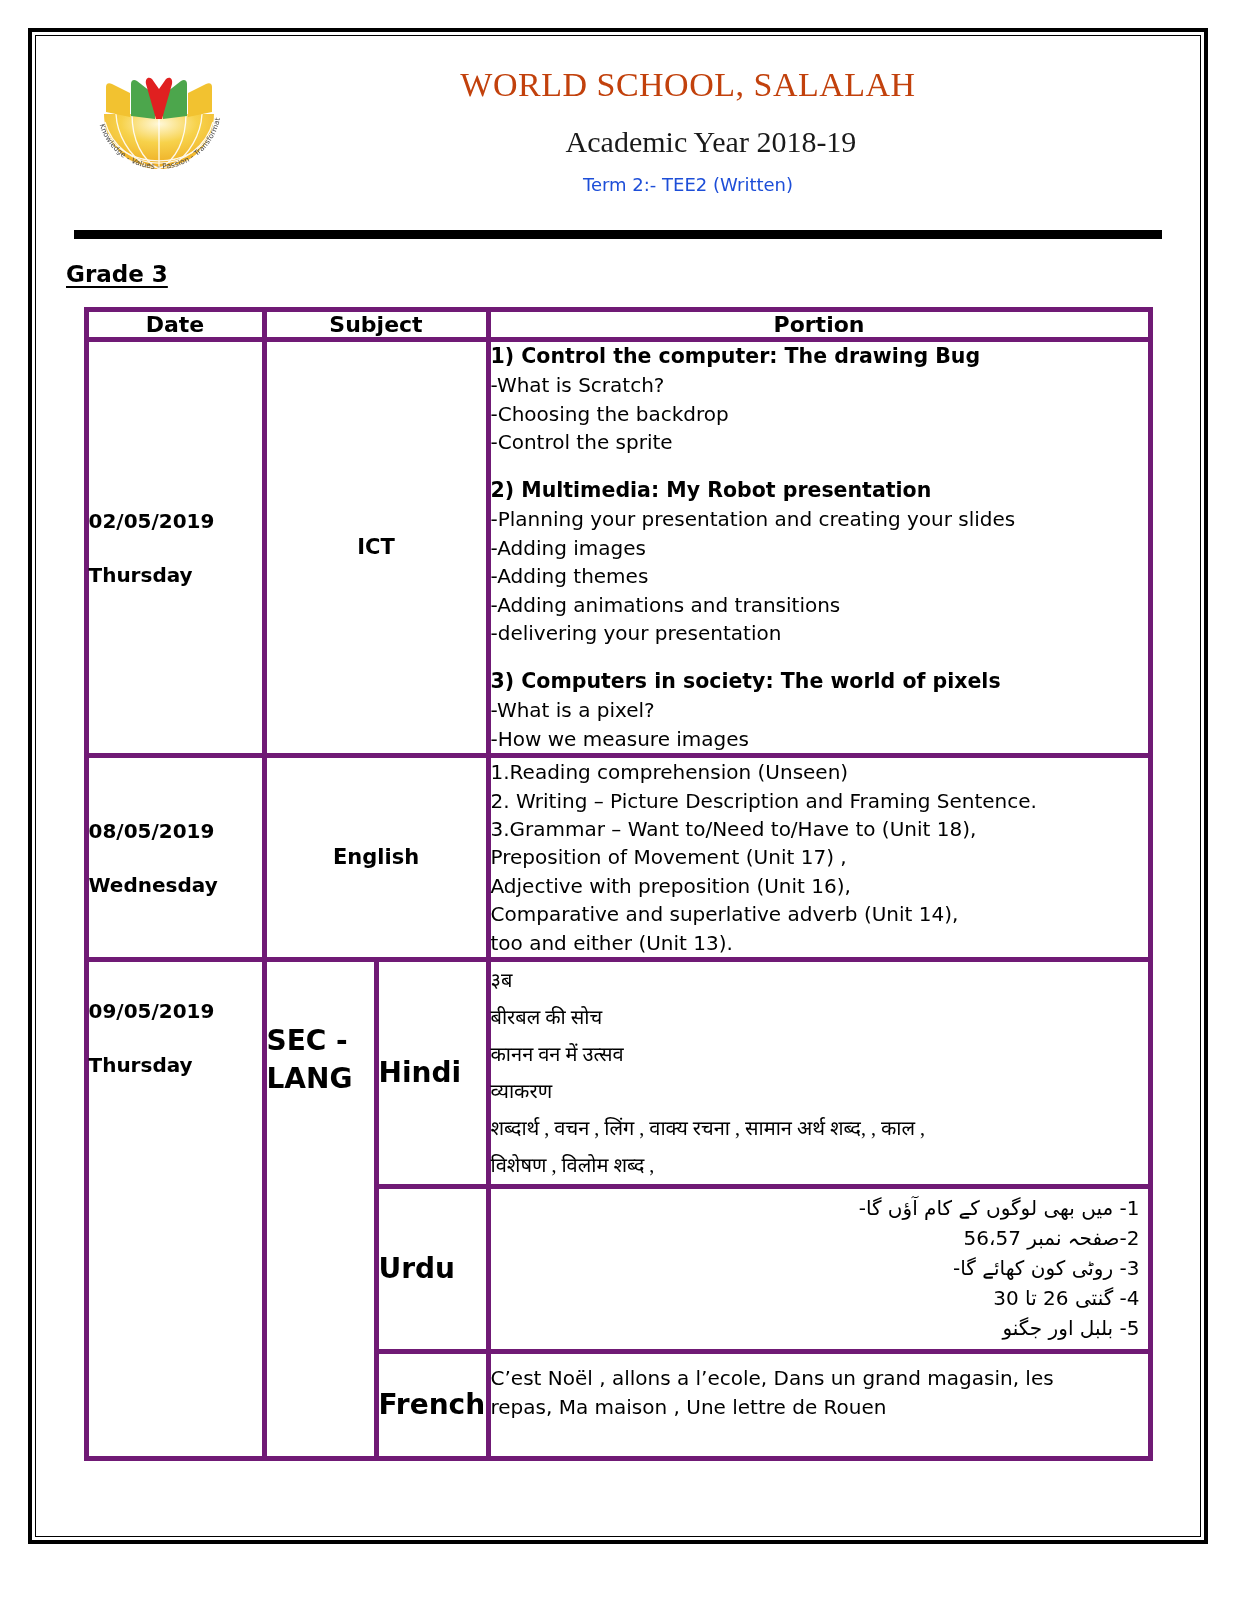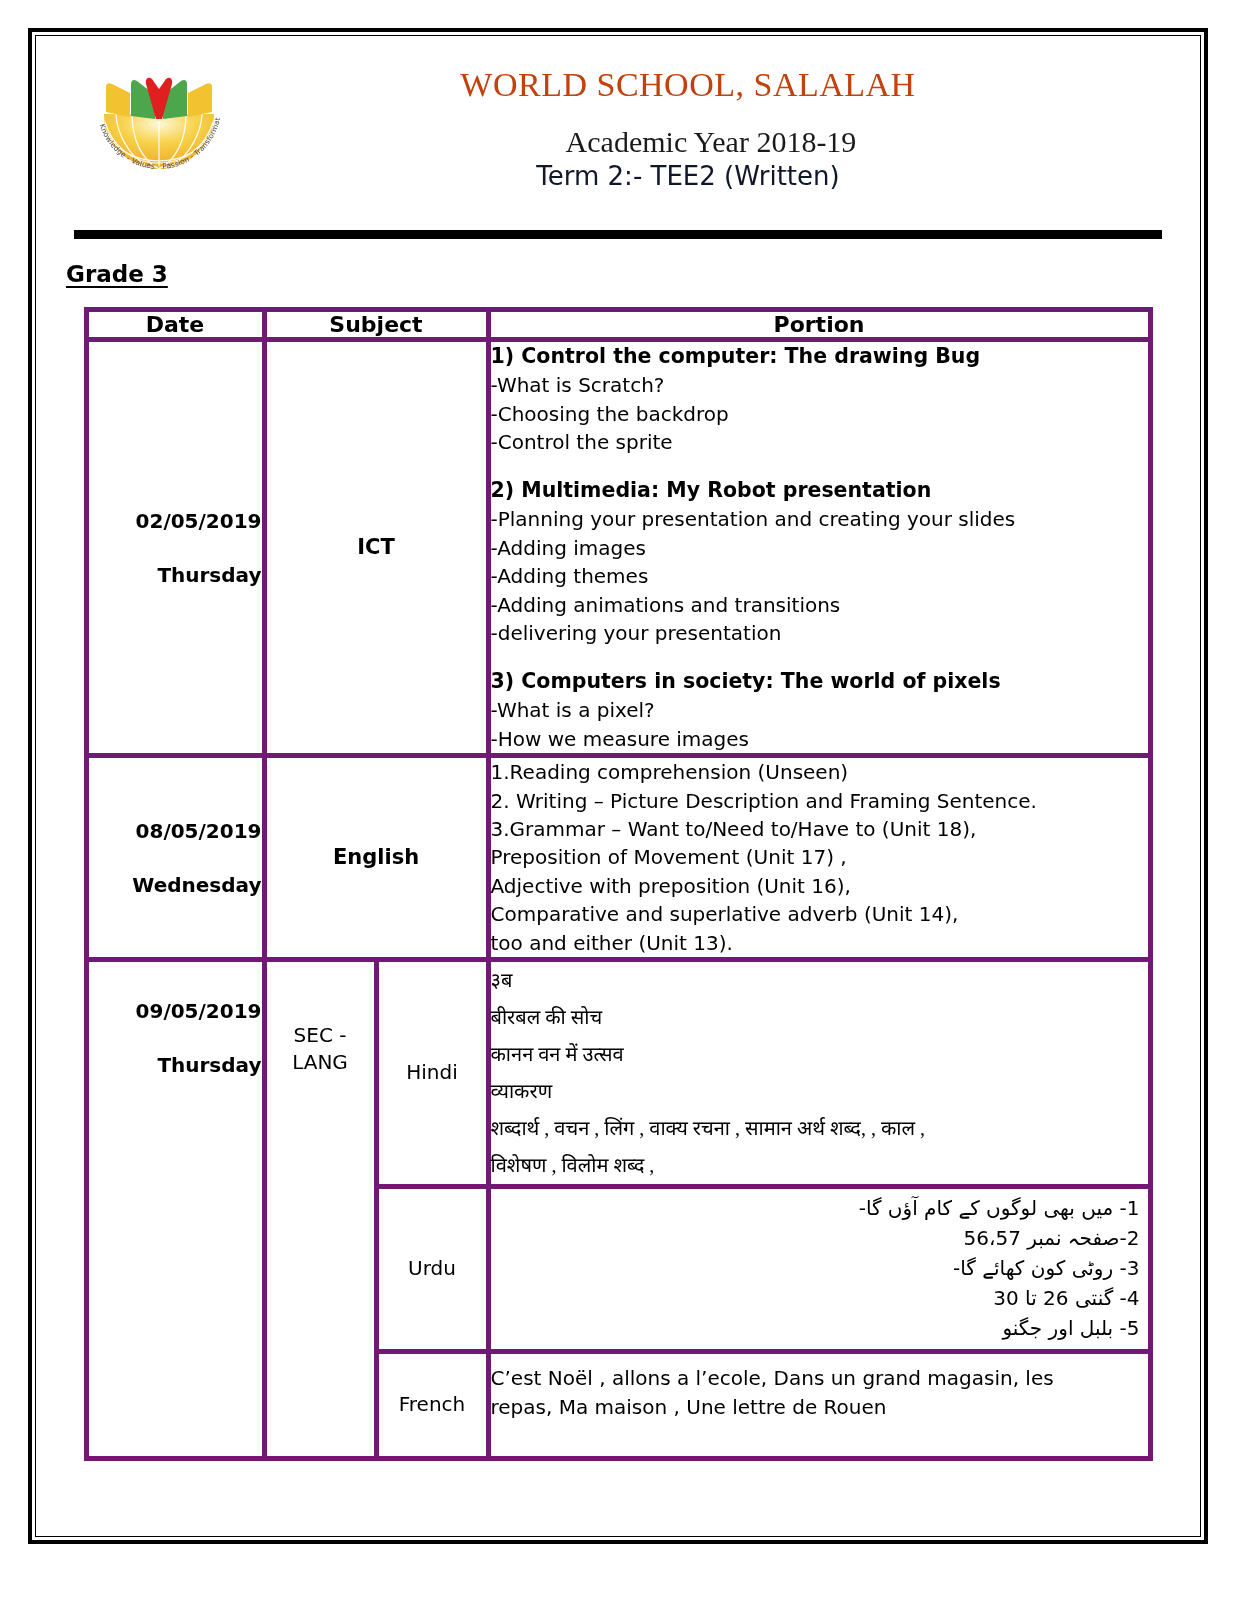--- a/index.html
+++ b/index.html
@@ -76,22 +76,23 @@
     font-family: "Liberation Serif", serif;
     font-size: 30px;
     color: #1a1a1a;
     margin-top: 16px;
     line-height: 1.25;
     white-space: nowrap;
     padding-left: 46px;
   }
   .title-term {
     font-family: "DejaVu Sans", sans-serif;
-    font-size: 26px;
-    color: #0f172a;
+    font-size: 18px;
+    color: #1d4ed8;
+    margin-top: 14px;
     line-height: 1.25;
     white-space: nowrap;
   }
 
   .header-rule {
     height: 9px;
     background: #000000;
     margin: 8px 8px 0 8px;
     border-top: 1px solid #000;
     border-bottom: 1px solid #000;
@@ -126,38 +127,38 @@
 
   .hdr-cell {
     text-align: center;
     font-size: 22px;
     font-weight: bold;
     padding: 7px 4px 9px 4px;
     font-family: "DejaVu Sans", sans-serif;
   }
 
   .date-cell {
-    text-align: right;
+    text-align: left;
     font-size: 20px;
     font-weight: bold;
     padding: 10px 4px;
     line-height: 2.7;
     width: 178px;
   }
   .subject-cell {
     text-align: center;
     font-size: 21px;
     font-weight: bold;
     padding: 10px 4px;
     line-height: 1.3;
   }
   .sublang-cell {
-    text-align: center;
-    font-size: 20px;
-    font-weight: normal;
+    text-align: left;
+    font-size: 28px;
+    font-weight: bold;
     padding: 8px 4px;
     line-height: 1.35;
     width: 112px;
   }
   .portion-cell {
     text-align: left;
     font-size: 20px;
     padding: 8px 10px 10px 10px;
     line-height: 1.42;
     vertical-align: top;

